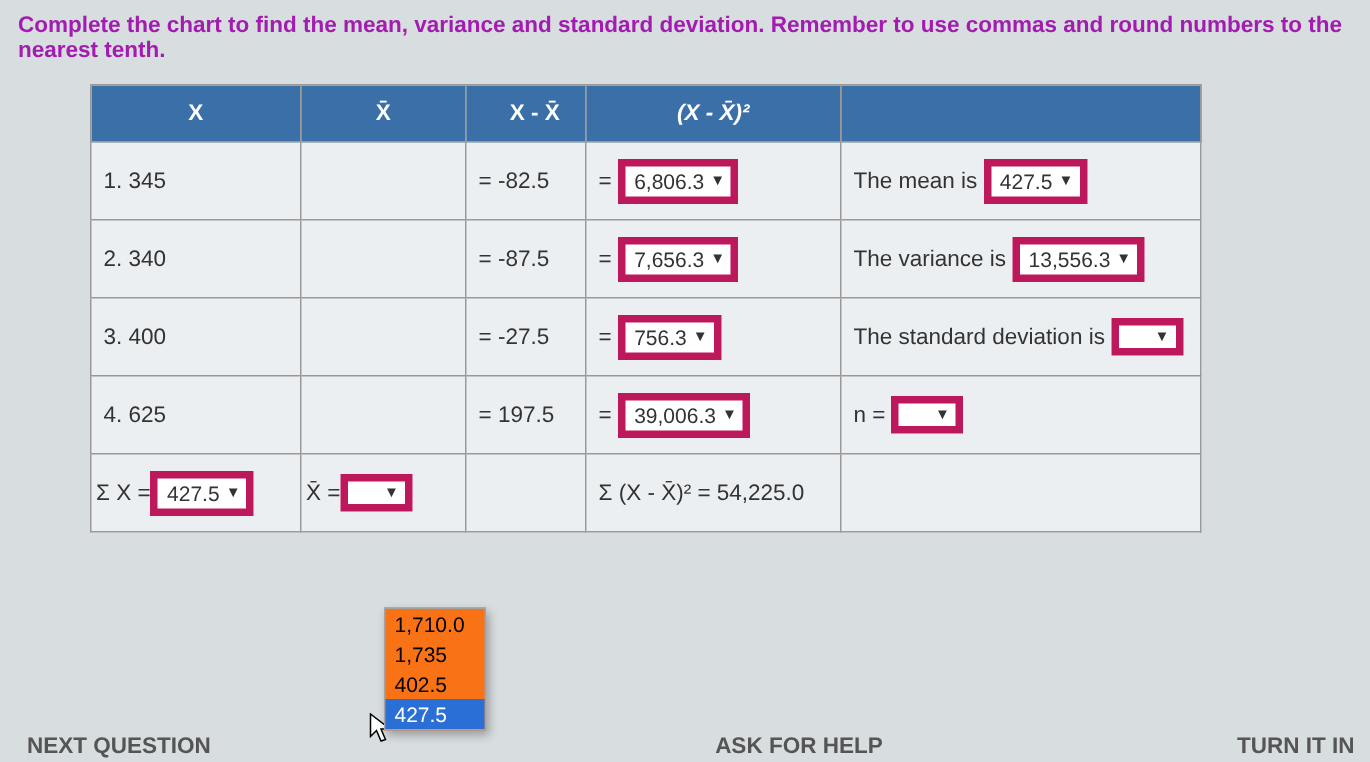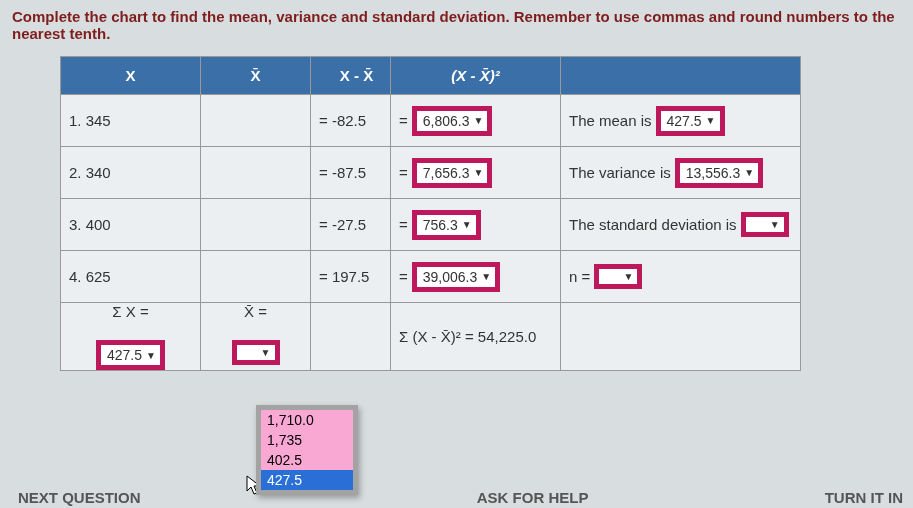--- a/index.html
+++ b/index.html
@@ -8,21 +8,21 @@
     background: #d8dde0;
     width: 913px;
     height: 508px;
     overflow: hidden;
     position: relative;
   }
   .instruction {
     padding: 8px 12px 4px 12px;
     font-size: 15px;
     font-weight: bold;
-    color: #7f1d1d;
+    color: #a21caf;
   }
   .content-wrap {
     padding: 10px 0 0 60px;
   }
   table {
     border-collapse: collapse;
     background: #eceff1;
   }
   th, td {
     border: 1px solid #999;
@@ -59,24 +59,24 @@
     cursor: pointer;
     min-width: 60px;
     justify-content: space-between;
   }
   .select-box.small { min-width: 48px; }
   .chev { font-size: 10px; margin-left: 4px; }
   .dropdown {
     position: absolute;
     left: 256px;
     top: 405px;
-    background: #f9a8d4;
-    border: 5px solid #a3a3a3;
+    background: #f97316;
+    border: 1px solid #a3a3a3;
     box-shadow: 2px 3px 6px rgba(0,0,0,.3);
-    width: 102px;
+    width: 68px;
     z-index: 10;
   }
   .dropdown div {
     padding: 2px 6px;
     font-size: 14px;
     cursor: pointer;
   }
   .dropdown div.sel {
     background: #2a6fd6;
     color: #fff;
@@ -86,21 +86,21 @@
     bottom: 0;
     left: 0;
     right: 0;
     display: flex;
     justify-content: space-between;
     padding: 4px 10px 2px 18px;
     font-size: 15px;
     font-weight: bold;
     color: #555;
   }
-  .sigma-cell { display:flex; align-items:center; gap:20px; padding:0 3px; height:100%;flex-direction:column; }
+  .sigma-cell { display:flex; align-items:center; gap:0; padding:0 3px; height:100%; }
   .cursor-icon {
     position: absolute;
     left: 246px;
     bottom: 6px;
     font-size: 18px;
   }
 </style>
 </head>
 <body>
 

